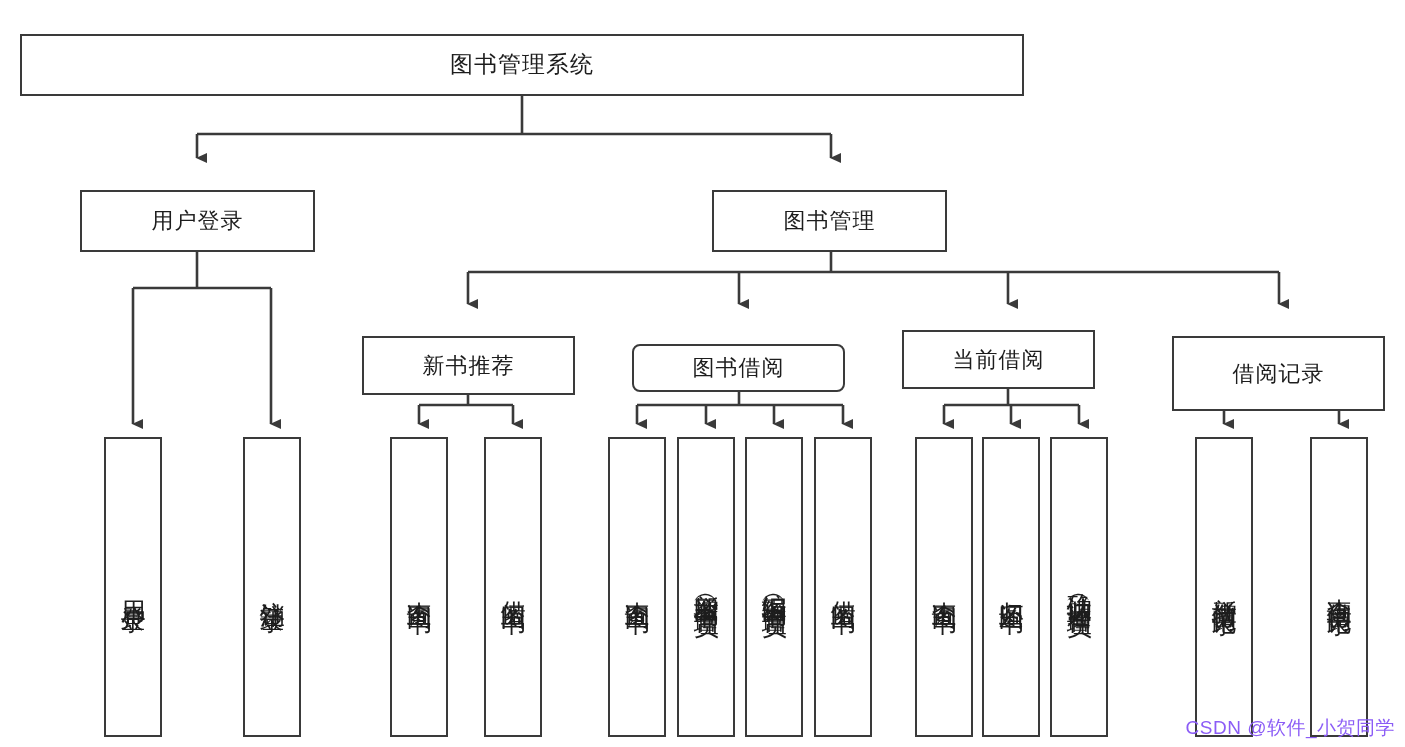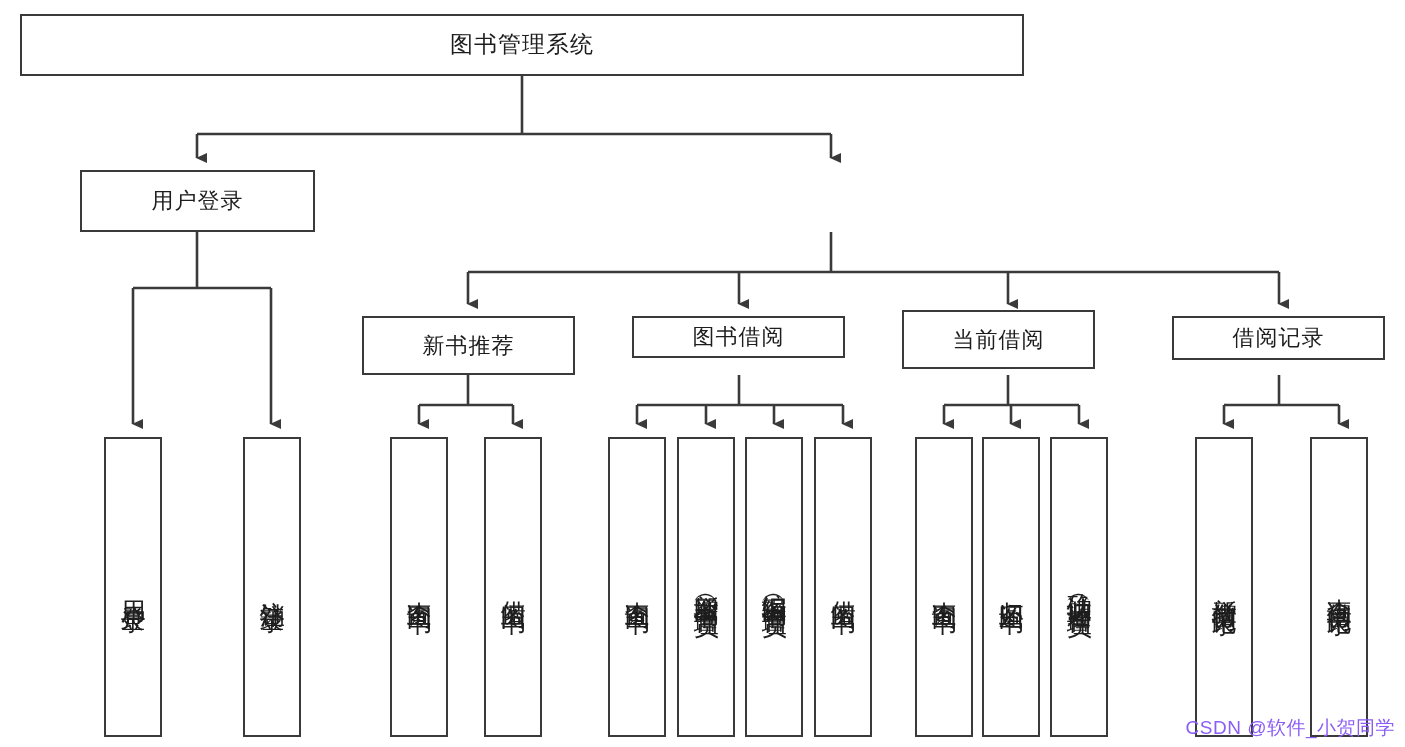--- a/index.html
+++ b/index.html
@@ -18,20 +18,21 @@
     display:flex;
     align-items:center;
     justify-content:center;
     color:#1d1d1d;
     line-height:1.18;
     text-align:center;
   }
   .node.h{           
     font-size:22px;
     letter-spacing:1px;
+    margin-top:20px;
   }
   .node.root{
     font-size:23px;
   }
   .node.v{           
     writing-mode:vertical-rl;
     text-orientation:upright;
     font-size:25px;
     letter-spacing:3px;
     align-items:center;
@@ -112,31 +113,34 @@
     </g>
   </svg>
 
   <div class="node root h" style="left:20px;top:14px;width:1004px;height:62px;">
     <span>图书管理系统</span>
   </div>
 
   <div class="node h" style="left:80px;top:170px;width:235px;height:62px;">
     <span>用户登录</span>
   </div>
+  <div class="node h" style="left:712px;top:170px;width:235px;height:62px;">
+    <span>图书管理</span>
+  </div>
 
   <div class="node h" style="left:362px;top:316px;width:213px;height:59px;justify-content:center;">
     <span>新书推荐</span>
   </div>
-  <div class="node h" style="left:632px;top:316px;width:213px;height:42px;">
+  <div class="node h" style="left:632px;top:324px;width:213px;height:48px;border-radius:8px;">
     <span>图书借阅</span>
   </div>
   <div class="node h" style="left:902px;top:310px;width:193px;height:59px;">
     <span>当前借阅</span>
   </div>
-  <div class="node h" style="left:1172px;top:316px;width:213px;height:44px;">
+  <div class="node h" style="left:1172px;top:316px;width:213px;height:75px;">
     <span>借阅记录</span>
   </div>
 
   <div class="node v" style="left:104px;top:437px;width:58px;height:300px;">
     <span>用户登录</span>
   </div>
   <div class="node v" style="left:243px;top:437px;width:58px;height:300px;">
     <span>注销登录</span>
   </div>
 

